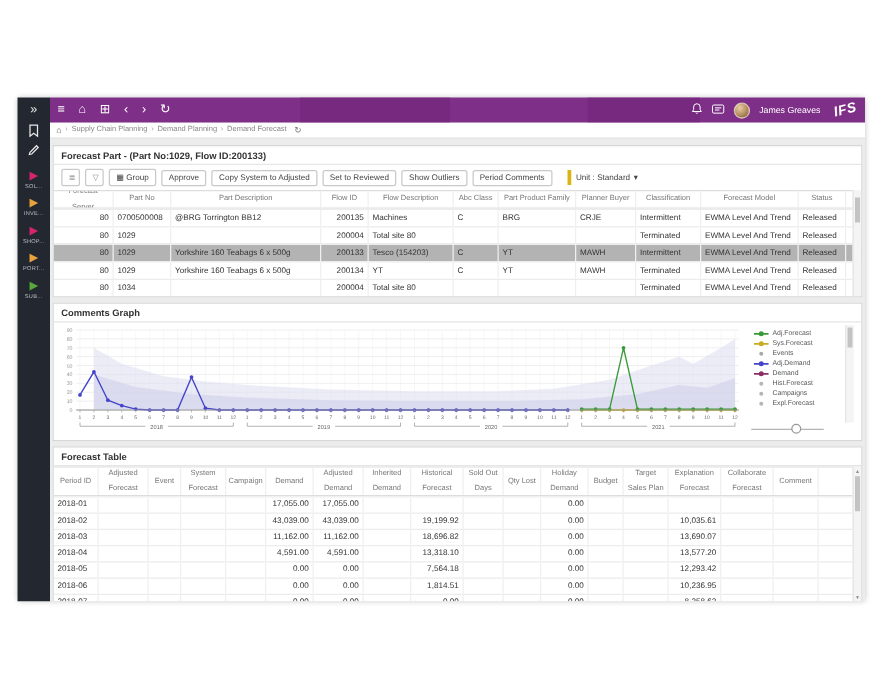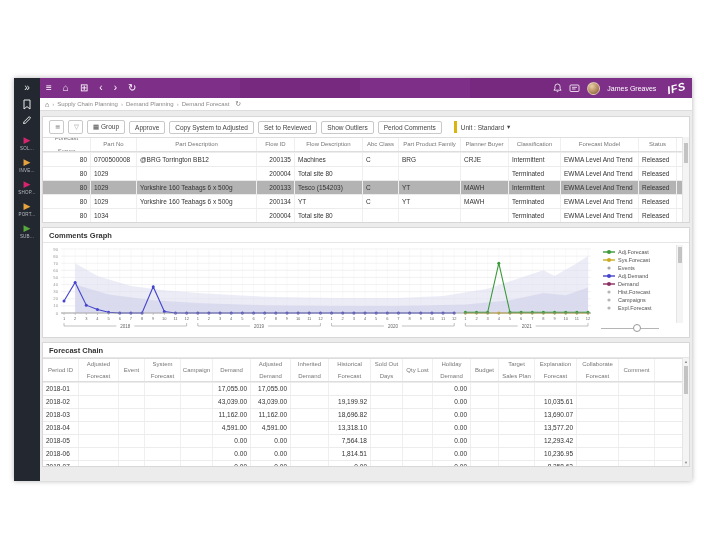--- a/index.html
+++ b/index.html
@@ -145,20 +145,21 @@
       <span class="sep">›</span>
       <span>Demand Planning</span>
       <span class="sep">›</span>
       <span>Demand Forecast</span>
       <span class="refresh">↻</span>
     </div>
 
     <div class="content">
 
       <div class="panel">
+        <div class="panel-title">Forecast Part - (Part No:1029, Flow ID:200133)</div>
         <div class="toolbar">
           <span class="tbtn ibtn">≣</span>
           <span class="tbtn ibtn">▽</span>
           <span class="tbtn"><span>▦</span> <span>Group</span></span>
           <span class="tbtn">Approve</span>
           <span class="tbtn">Copy System to Adjusted</span>
           <span class="tbtn">Set to Reviewed</span>
           <span class="tbtn">Show Outliers</span>
           <span class="tbtn">Period Comments</span>
           <span class="unit">
@@ -566,21 +567,21 @@
               </div>
             <div class="slider">
                 <div class="line"></div>
                 <div class="knob"></div>
               </div>
           </div>
         </div>
       </div>
 
       <div class="panel">
-        <div class="panel-title">Forecast Chain</div>
+        <div class="panel-title">Forecast Table</div>
         <div class="tbl ft" id="ft-table" style="height:108px;">
           <div class="vscroll">
             <div class="varrow" style="top:1px;">▲</div>
             <div class="vthumb" style="top:8px;height:28px;"></div>
             <div class="varrow" style="bottom:1px;">▼</div>
           </div>
         <div class="trow hdr">
               <span class="tcell" style="width: 36px;">Period ID</span>
               <span class="tcell" style="width: 40px;">Adjusted Forecast</span>
               <span class="tcell" style="width: 26px;">Event</span>

